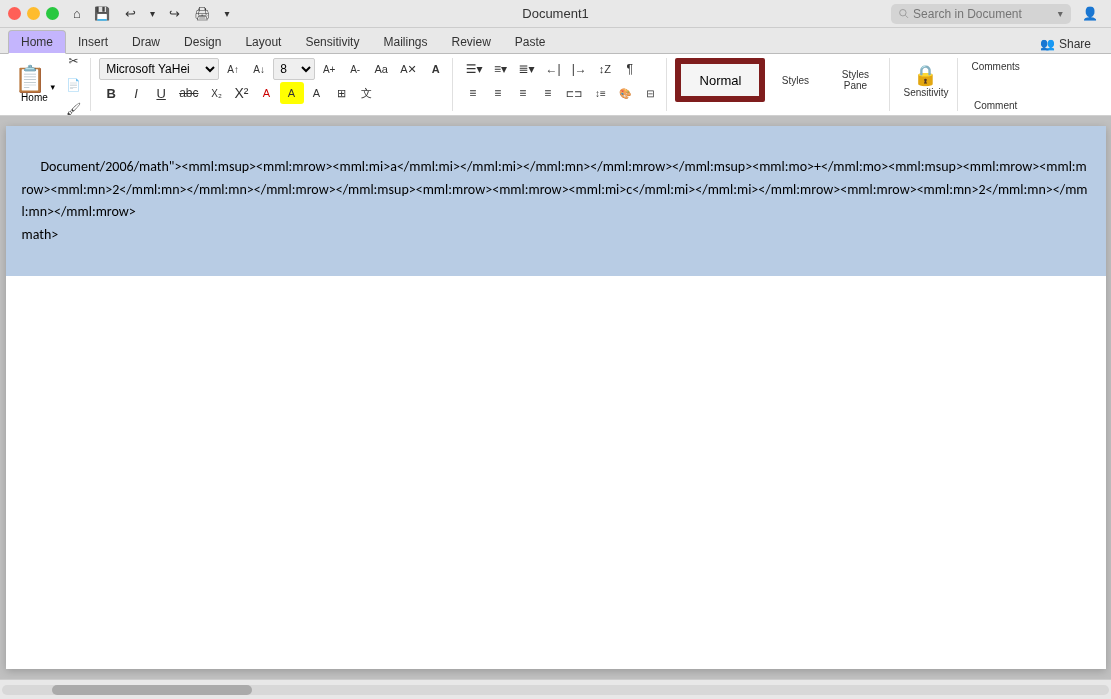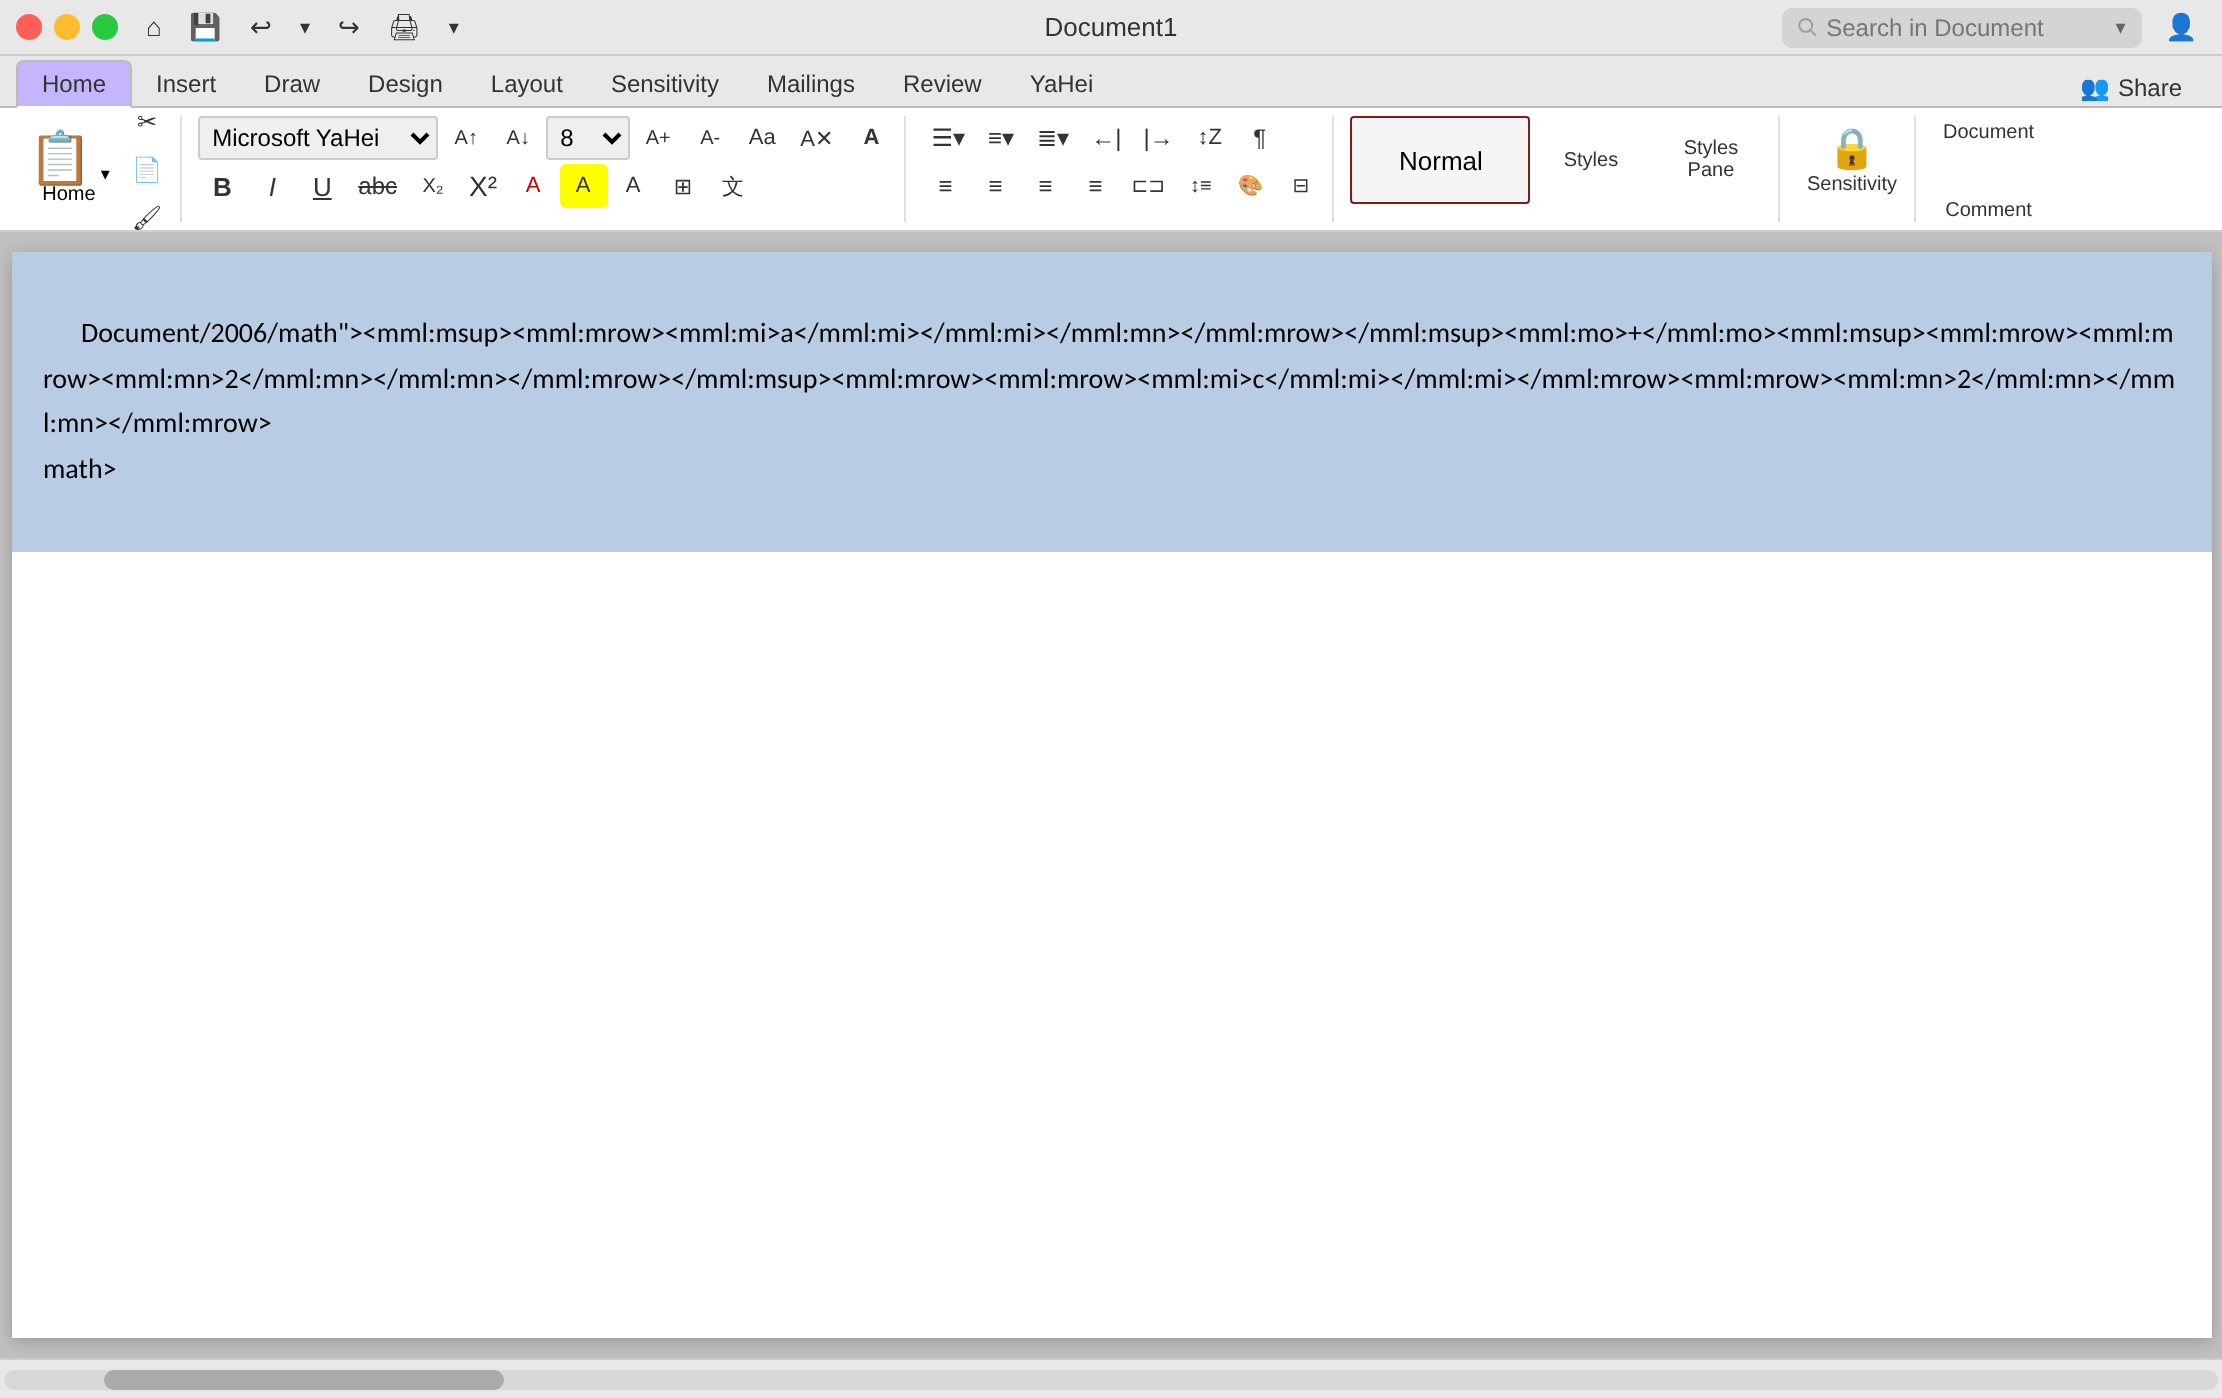--- a/index.html
+++ b/index.html
@@ -283,21 +283,21 @@
 
 <div class="ribbon-tabs">
   <div class="ribbon-tab active">Home</div>
   <div class="ribbon-tab">Insert</div>
   <div class="ribbon-tab">Draw</div>
   <div class="ribbon-tab">Design</div>
   <div class="ribbon-tab">Layout</div>
   <div class="ribbon-tab">Sensitivity</div>
   <div class="ribbon-tab">Mailings</div>
   <div class="ribbon-tab">Review</div>
-  <div class="ribbon-tab">YaHei</div>
+  <div class="ribbon-tab">Paste</div>
   <div class="ribbon-tab-right">
     <button class="share-btn">
       <span>👥</span>
       <span>Share</span>
     </button>
   </div>
 </div>
 
 <div class="ribbon-toolbar">
 
@@ -364,21 +364,21 @@
       <button class="ribbon-btn">≡</button>
       <button class="ribbon-btn" style="font-size:10px;">⊏⊐</button>
       <button class="ribbon-btn" style="font-size:10px;">↕≡</button>
       <button class="ribbon-btn" style="font-size:10px;">🎨</button>
       <button class="ribbon-btn" style="font-size:10px;">⊟</button>
     </div>
   </div>
 
   <div class="ribbon-group" style="flex-direction:column; align-items:center; gap:2px;">
     <div style="display:flex; gap:4px; align-items:center;">
-      <div style="width:90px; height:44px; background:#f5f5f5; border:1px solid #7f1d1d; border-radius:2px; display:flex; align-items:center; justify-content:center; font-size:13px; font-style:normal;">Normal</div>
+      <div style="width:90px; height:44px; background:#f5f5f5; border:6px solid #7f1d1d; border-radius:2px; display:flex; align-items:center; justify-content:center; font-size:13px; font-style:normal;">Normal</div>
       <button class="ribbon-btn" style="flex-direction:column; height:44px; width:52px; font-size:10px;">
         <span>Styles</span>
       </button>
       <div style="display:flex; flex-direction:column; gap:2px;">
         <button class="ribbon-btn" style="font-size:10px; white-space:pre-line; height:44px; width:60px;">
           <span>Styles
 Pane</span>
         </button>
       </div>
     </div>
@@ -386,21 +386,21 @@
 
   <div class="ribbon-group" style="flex-direction:column; align-items:center;">
     <button class="ribbon-btn" style="flex-direction:column; height:44px; font-size:10px;">
       <span style="font-size:20px;">🔒</span>
       <span>Sensitivity</span>
     </button>
   </div>
 
   <div class="ribbon-group" style="flex-direction:column; align-items:center; gap:2px;">
     <button class="ribbon-btn" style="flex-direction:column; height:20px; font-size:10px;">
-      <span>Document</span>
+      <span>Comments</span>
     </button>
     <button class="ribbon-btn" style="flex-direction:column; height:20px; font-size:10px;margin-top:20px;">
       <span>Comment</span>
     </button>
   </div>
 </div>
 
 <div class="document-area" style="background:#c0c0c0; display:flex; justify-content:center; padding:10px 0; overflow:hidden;">
   <div class="document-page">
     <div class="selected-text-block">

